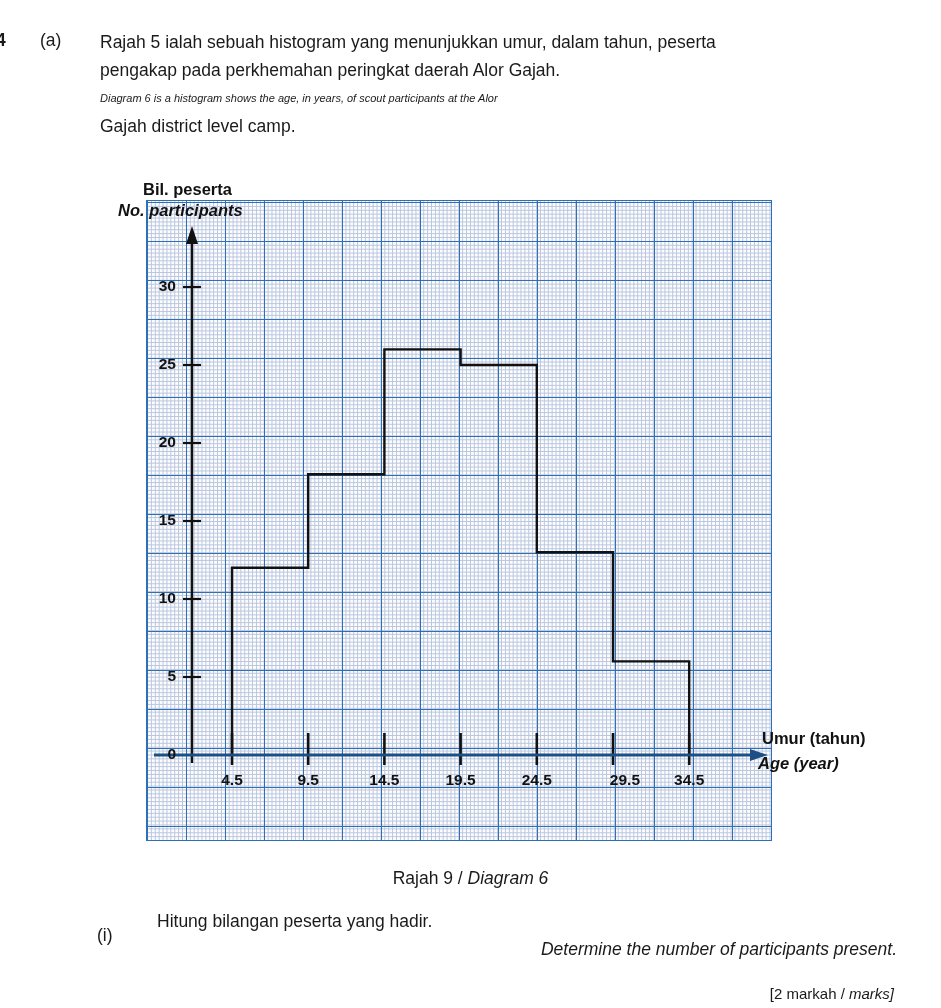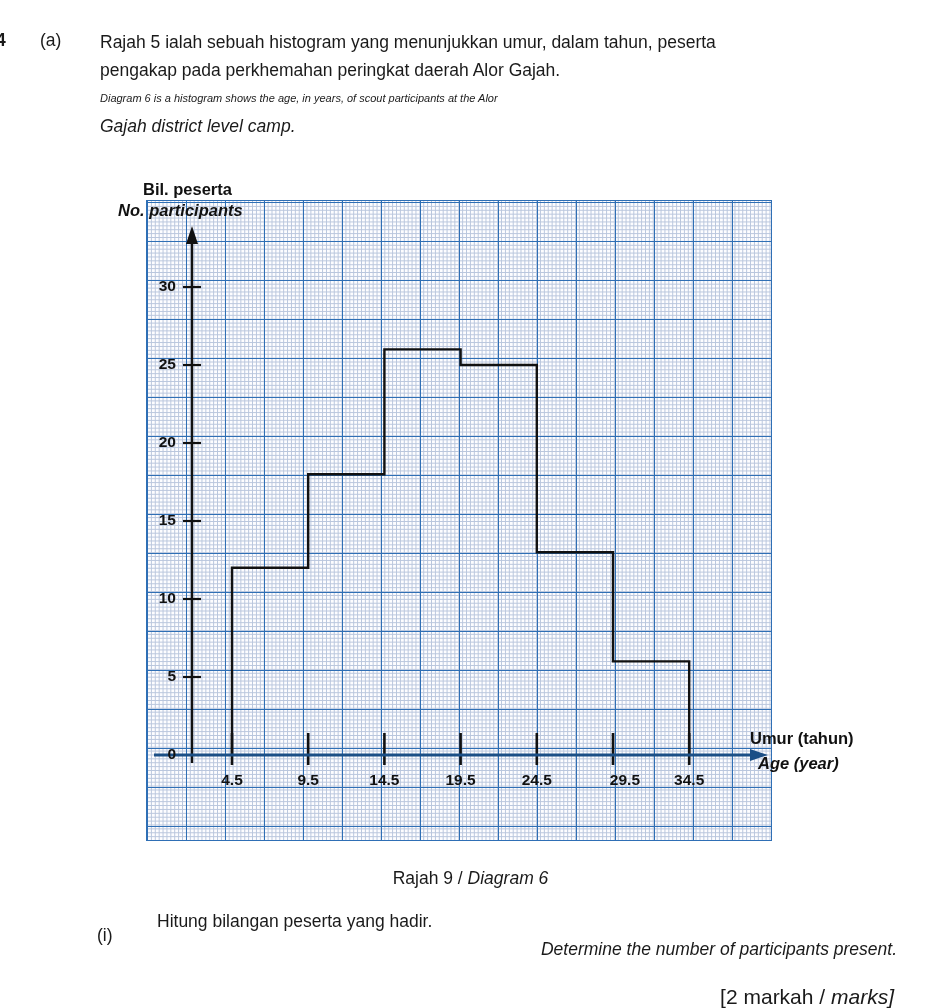--- a/index.html
+++ b/index.html
@@ -50,21 +50,20 @@
   .line-en {
     font-size: 11px;
     line-height: 28px;
     font-style: italic;
     text-align: justify;
     text-justify: inter-word;
   }
   .line-en-last {
     font-size: 17.5px;
     line-height: 28px;
-    font-style: italic;
   }
 
   
   #graph-wrap {
     position: absolute;
     left: 146px;
     top: 200px;
     width: 626px;
     height: 641px;
   }
@@ -101,21 +100,21 @@
     position: absolute;
     font-size: 16.5px;
     font-weight: 700;
     white-space: nowrap;
     color: #111;
   }
   .cap.it { font-style: italic; }
 
   #cap-y-my { left: -3px;  top: -20px; }
   #cap-y-en { left: -28px; top: 1px; }
-  #cap-x-my { left: 604px; top: 529px; }
+  #cap-x-my { left: 604px; top: 529px; padding-left: 12px; }
   #cap-x-en { left: 612px; top: 554px; }
 
   
   .ylab {
     position: absolute;
     font-size: 15.5px;
     font-weight: 700;
     text-align: right;
     width: 26px;
     color: #111;
@@ -154,21 +153,21 @@
     width: 740px;
     margin-left: 7px;
   }
   .sub-my { font-size: 17.5px; line-height: 28px; }
   .sub-en { font-size: 17.5px; line-height: 28px; font-style: italic; text-align: right; }
 
   #marks {
     position: absolute;
     right: 47px;
     top: 985px;
-    font-size: 21px;
+    font-size: 15px;
     white-space: nowrap;
   }
   #marks .it { font-style: italic; }
 </style>
 </head>
 <body>
 
 <div class="qnum">4</div>
 <div class="qpart">(a)</div>
 

